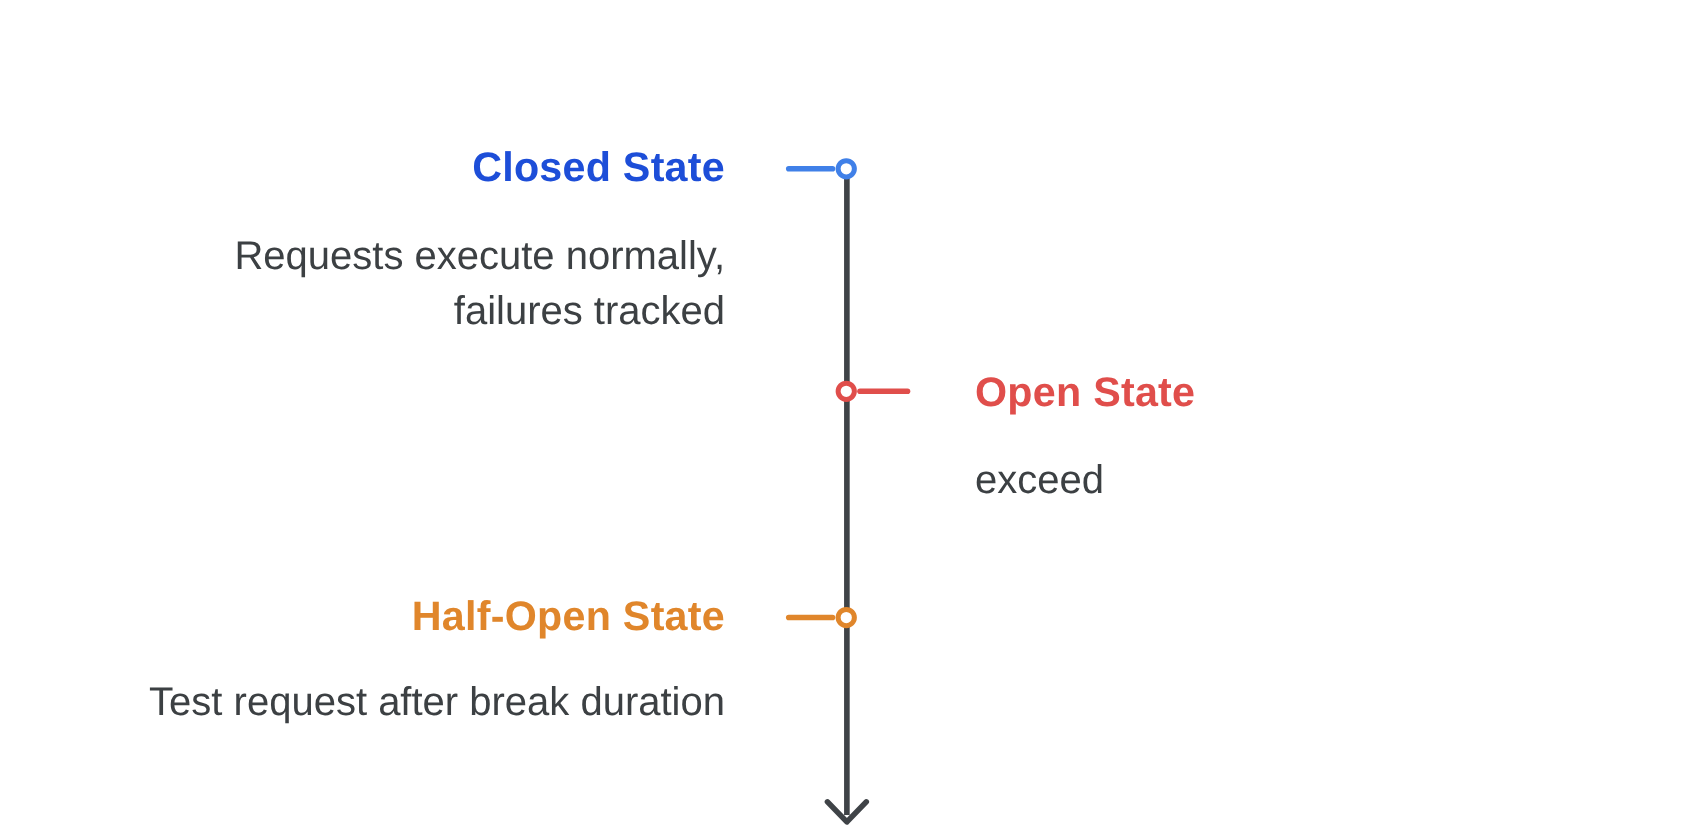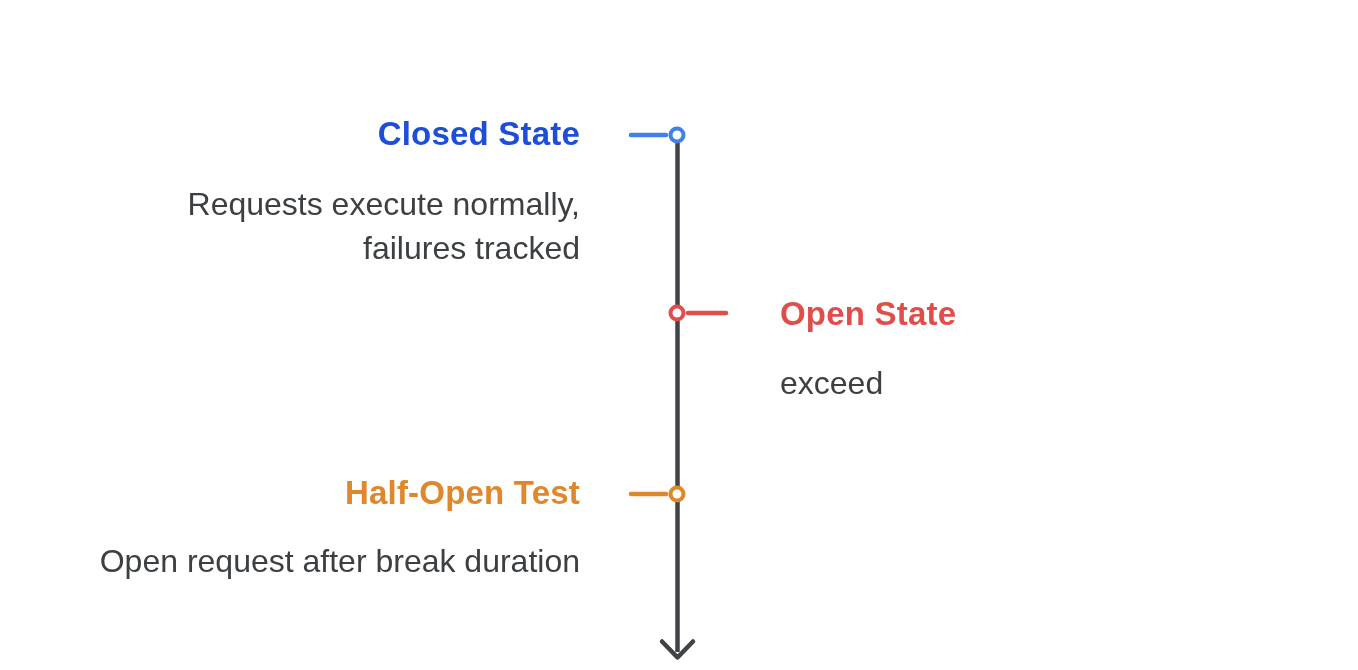--- a/index.html
+++ b/index.html
@@ -75,18 +75,18 @@
   <div class="event-desc align-right" style="top: 182px; color: rgb(60, 64, 67);">
     <div>Requests execute normally,</div>
     <div>failures tracked</div>
   </div>
 
   <div class="event-title align-left" style="top: 293px; color: rgb(224, 78, 75);">Open State</div>
   <div class="event-desc align-left desc-open-lines" style="top: 361px; color: rgb(60, 64, 67);">
     <div>exceed</div>
   </div>
 
-  <div class="event-title align-right" style="top: 472px; color: rgb(224, 134, 43);">Half-Open Test</div>
+  <div class="event-title align-right" style="top: 472px; color: rgb(224, 134, 43);">Half-Open State</div>
   <div class="event-desc align-right" style="top: 539px; color: rgb(60, 64, 67);">
-    <div>Open request after break duration</div>
+    <div>Test request after break duration</div>
   </div>
 
 </div>
 
 </body></html>

